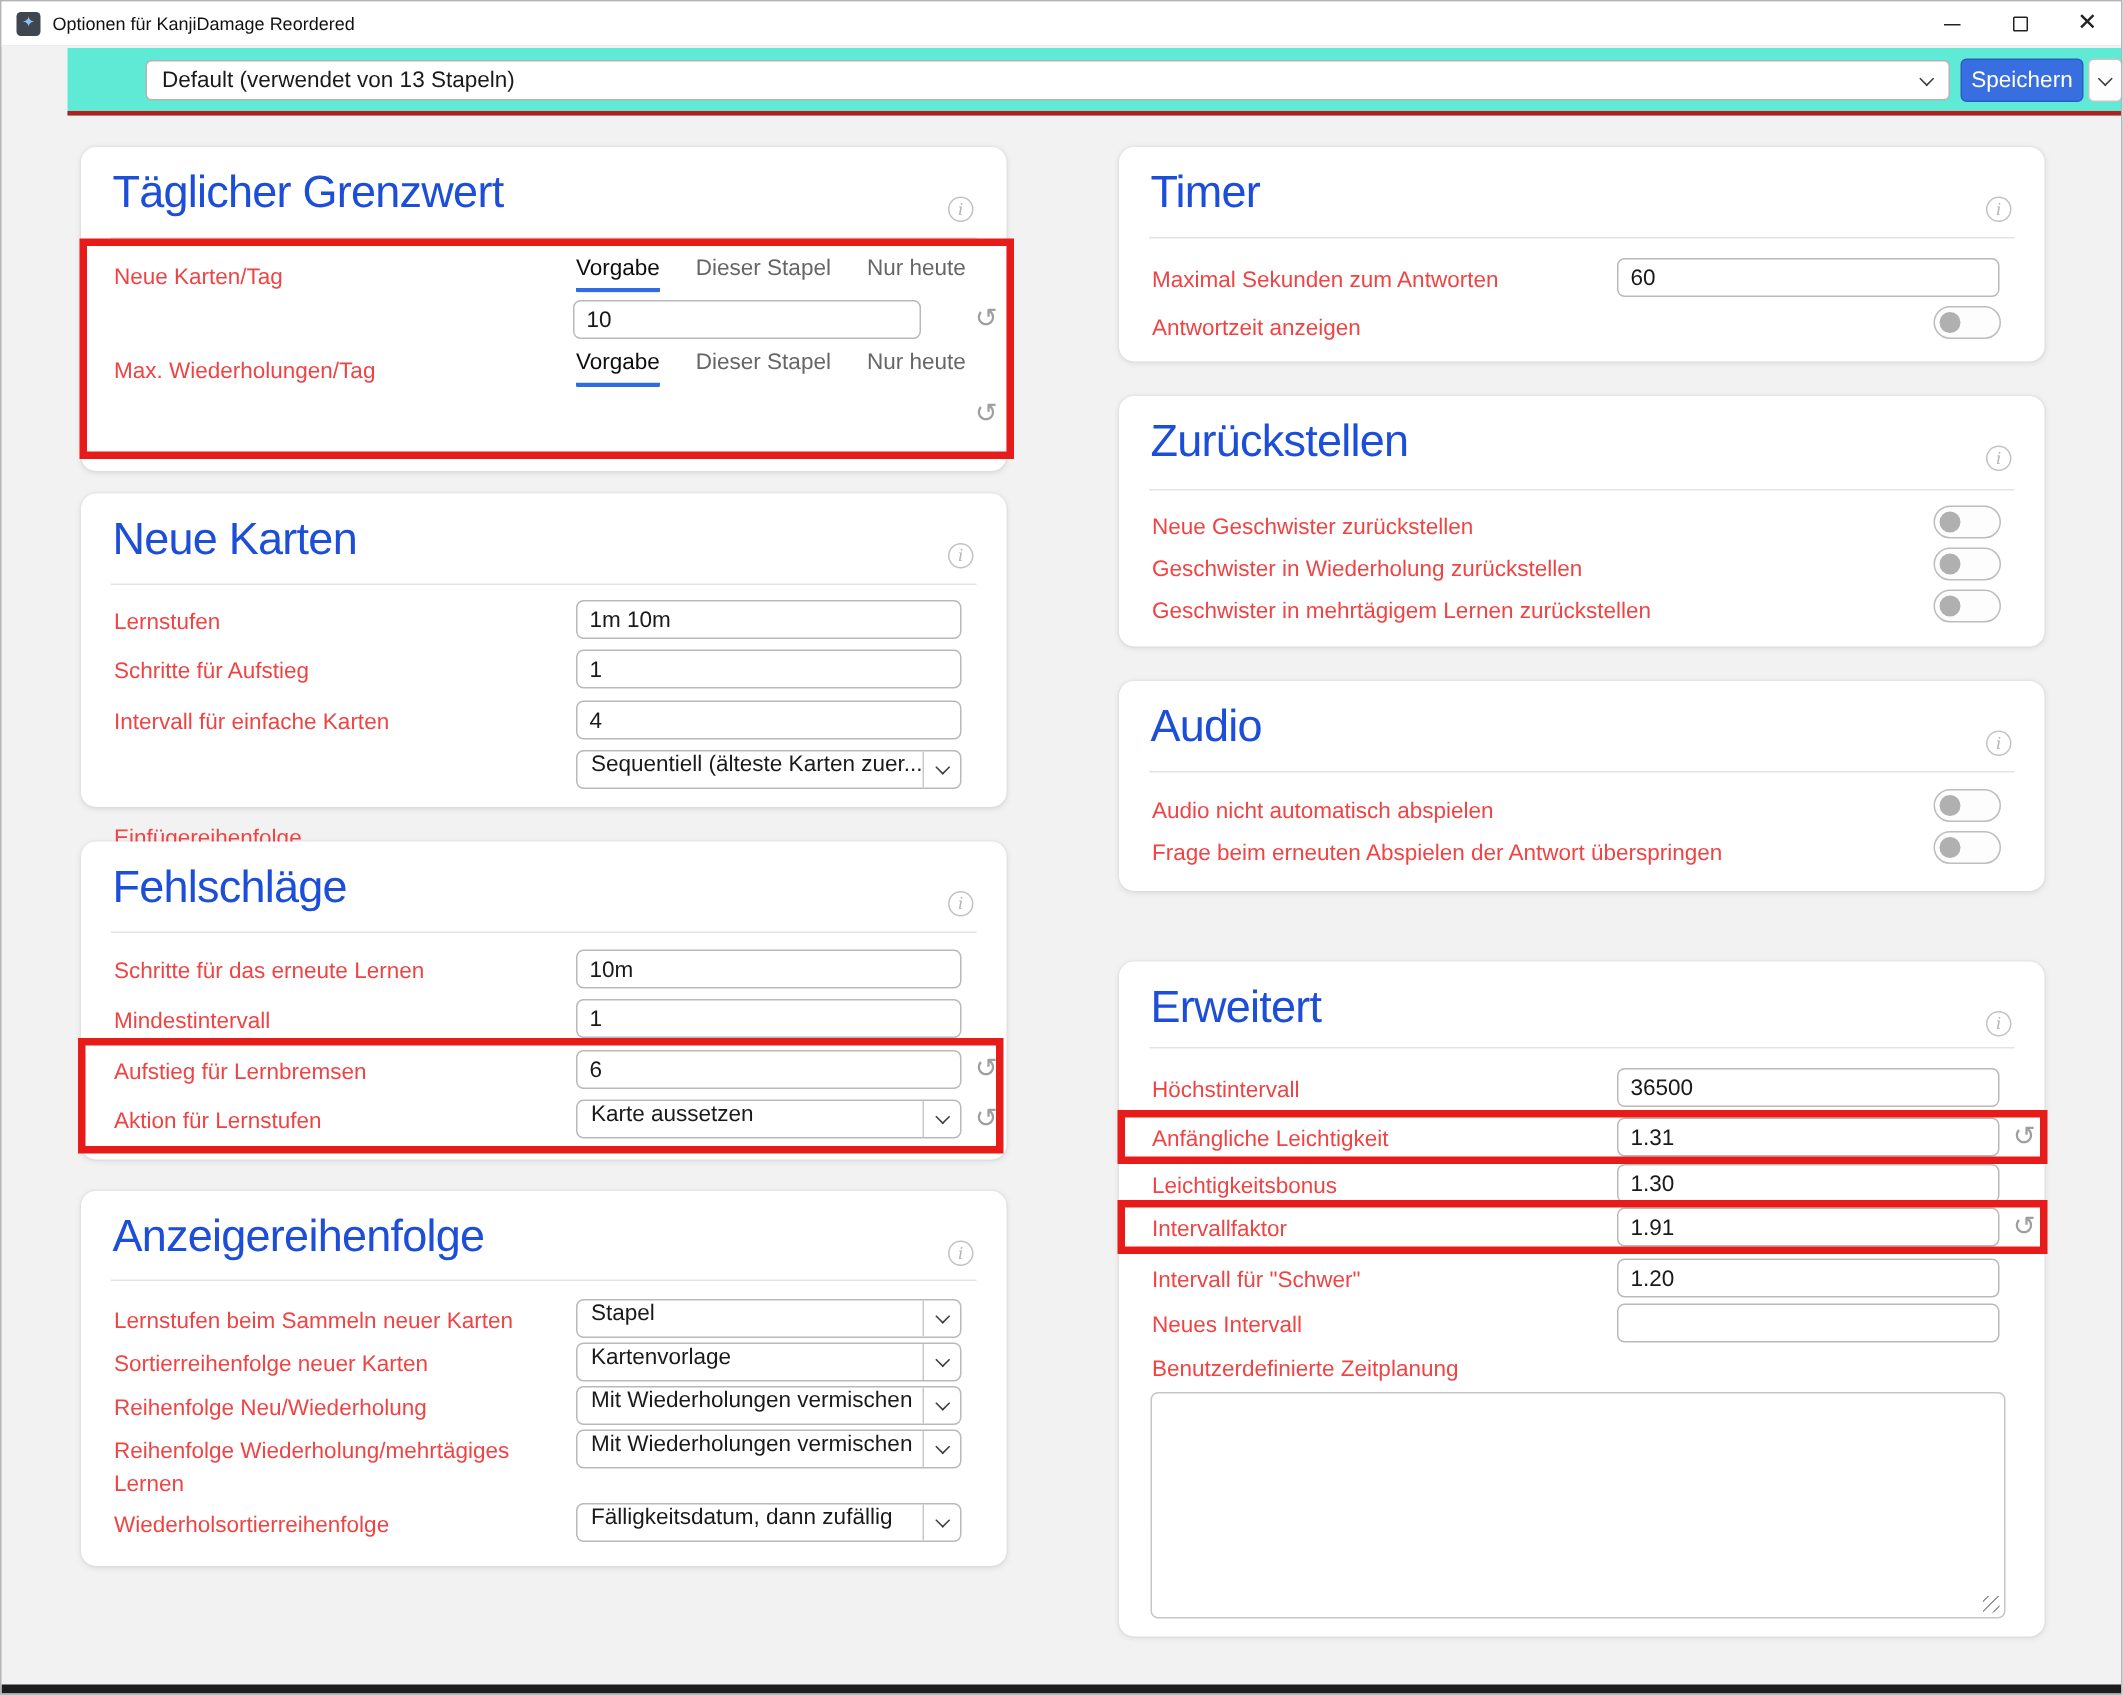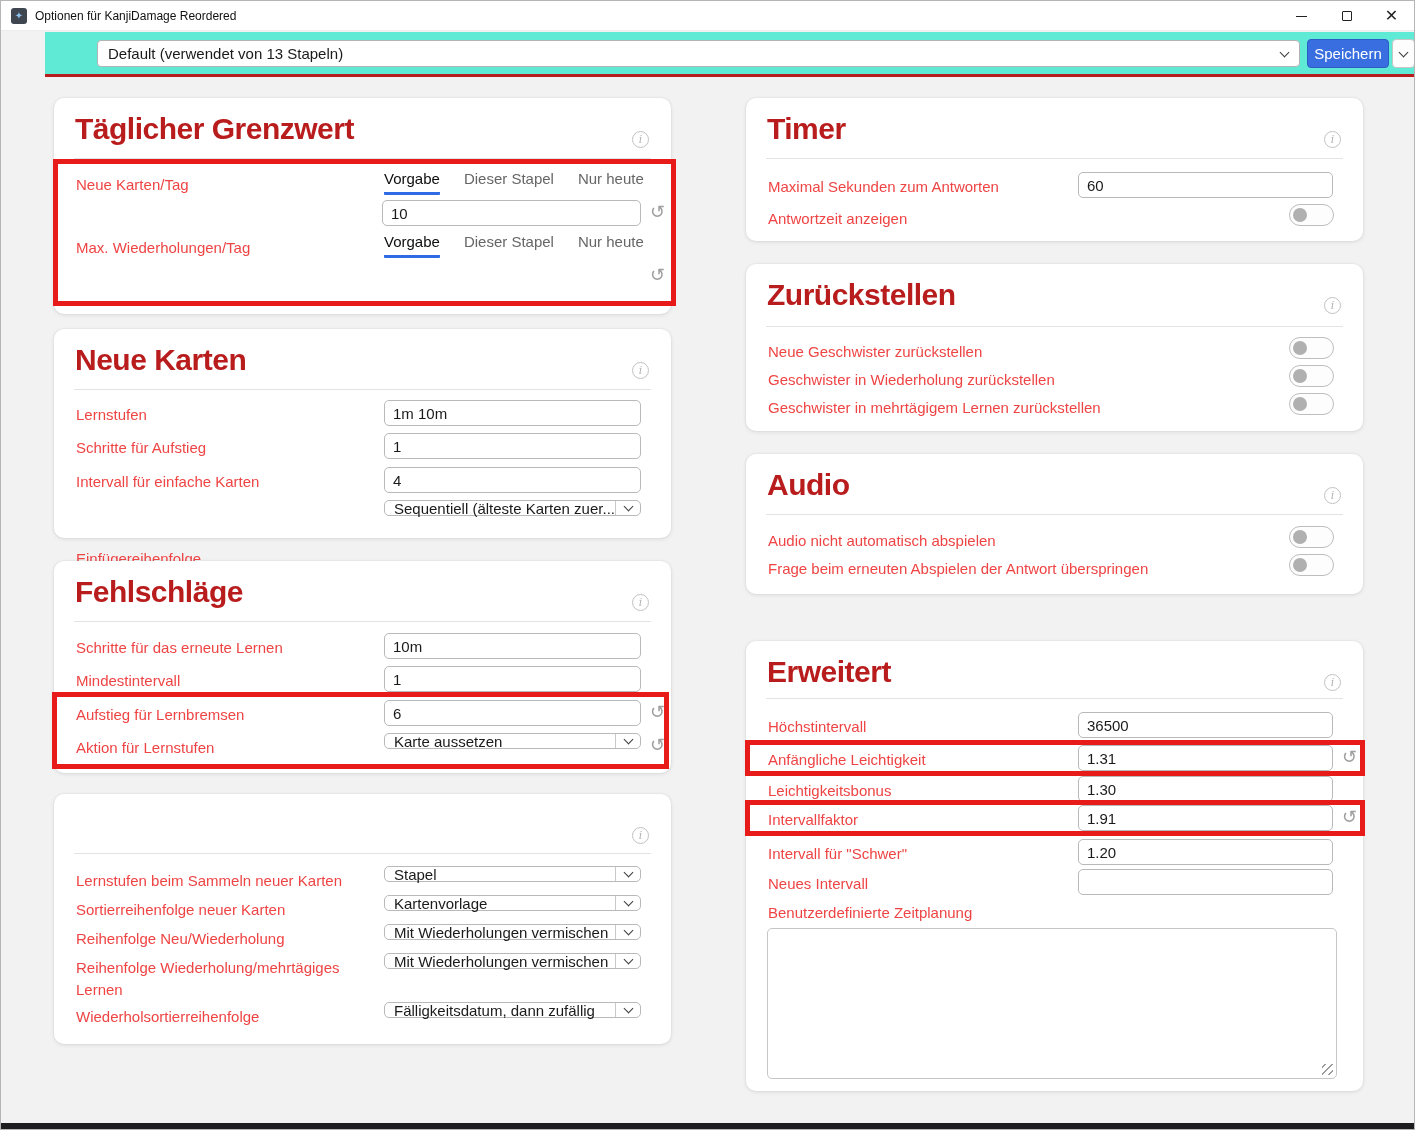--- a/index.html
+++ b/index.html
@@ -30,32 +30,32 @@
   .chev { width:7px; height:7px; border-right:1.6px solid #3c3c3c; border-bottom:1.6px solid #3c3c3c;
           transform:rotate(45deg); margin-top:-3px; }
   .save-btn { position:absolute; left:1262px; top:7px; width:82px; height:29px; border-radius:4px;
               background:#386ee0; border:1px solid #2d5dc4; color:#fff; font-size:15px;
               display:flex; align-items:center; justify-content:center; }
   .save-split { position:absolute; left:1347px; top:7px; width:23px; height:29px; border-radius:4px;
                 background:#fdfdfd; border:1px solid #c6c6c6; display:flex; align-items:center; justify-content:center; }
   
   .card { position:absolute; width:617px; background:#ffffff; border-radius:10px;
           box-shadow:0 1px 4px rgba(0,0,0,0.10), 0 0 0 1px rgba(0,0,0,0.02); }
-  .card-title { position:absolute; left:21px; top:14px; font-size:30px; font-weight:700; color:#b91c1c; letter-spacing:-0.5px; }
+  .card-title { position:absolute; left:21px; top:14px; font-size:30px; font-weight:400; color:#1d4ed8; letter-spacing:-0.5px; }
   .divider { position:absolute; left:20px; right:20px; top:60px; border-top:1px solid #e3e3e3; }
   .info-icon { position:absolute; right:22px; top:33px; width:17px; height:17px; border:1px solid #c2c2c2;
                border-radius:50%; color:#b5b5b5; font-size:11px; line-height:15px; text-align:center;
                font-family:"DejaVu Serif", serif; font-style:italic; }
   .label { position:absolute; left:22px; font-size:15px; color:#ef4444; line-height:22px; }
   .field { position:absolute; height:26px; width:255px; border:1px solid #b9b9b9; border-radius:5px;
            background:#fff; font-size:15px; color:#1a1a1a; padding:0 8px; font-family:"Liberation Sans",sans-serif; }
-  .left-ctl { left:330px; width:259px; }
+  .left-ctl { left:330px; width:232px; }
   .right-ctl { left:332px; width:255px; }
-  .selectbox { position:absolute; height:16px; border:1px solid #b9b9b9; border-radius:5px; background:#fff;
-               display:flex; align-items:center; font-size:15px; color:#1a1a1a; }
+  .selectbox { position:absolute; height:26px; border:1px solid #b9b9b9; border-radius:5px; background:#fff;
+               display:flex; font-size:15px; color:#1a1a1a; }
   .selectbox .txt { flex:1; padding-left:9px; white-space:nowrap; overflow:hidden; }
   .selectbox .chev-seg { width:25px; height:100%; border-left:1px solid #c9c9c9; display:flex;
                          align-items:center; justify-content:center; }
   .undo { position:absolute; font-size:18px; color:#9f9f9f; line-height:18px; }
   .tabs { position:absolute; display:flex; gap:24px; font-size:15px; }
   .tab { color:#666; padding-bottom:5px; }
   .tab.active { color:#0d0d0d; border-bottom:3px solid #2f6be4; border-radius:1px; }
   .toggle { position:absolute; width:45px; height:22px; border:1.5px solid #bdbdbd; border-radius:11px; background:#fdfdfd; }
   .toggle .knob { position:absolute; left:3px; top:2.5px; width:14px; height:14px; border-radius:50%; background:#b0b0b0; }
   .textarea { position:absolute; left:21px; width:570px; height:151px; border:1px solid #c6c6c6; border-radius:5px;
@@ -160,20 +160,21 @@
   <div class="selectbox" style="top:172px; left:330px; width:257px;">
     <span class="txt">Karte aussetzen</span>
     <span class="chev-seg">
         <span class="chev"></span>
       </span>
   </div>
   <div class="undo" style="left:596px; top:175px;">↺</div>
 </div>
 
 <div class="card" style="left:53px; top:793px; height:250px;">
+  <div class="card-title">Anzeigereihenfolge</div>
   <div class="info-icon">i</div>
   <div class="divider" style="top:59px;"></div>
 
   <div class="label" style="top:76px;">Lernstufen beim Sammeln neuer Karten</div>
   <div class="selectbox" style="top:72px; left:330px; width:257px;">
     <span class="txt">Stapel</span>
     <span class="chev-seg">
         <span class="chev"></span>
       </span>
   </div>

